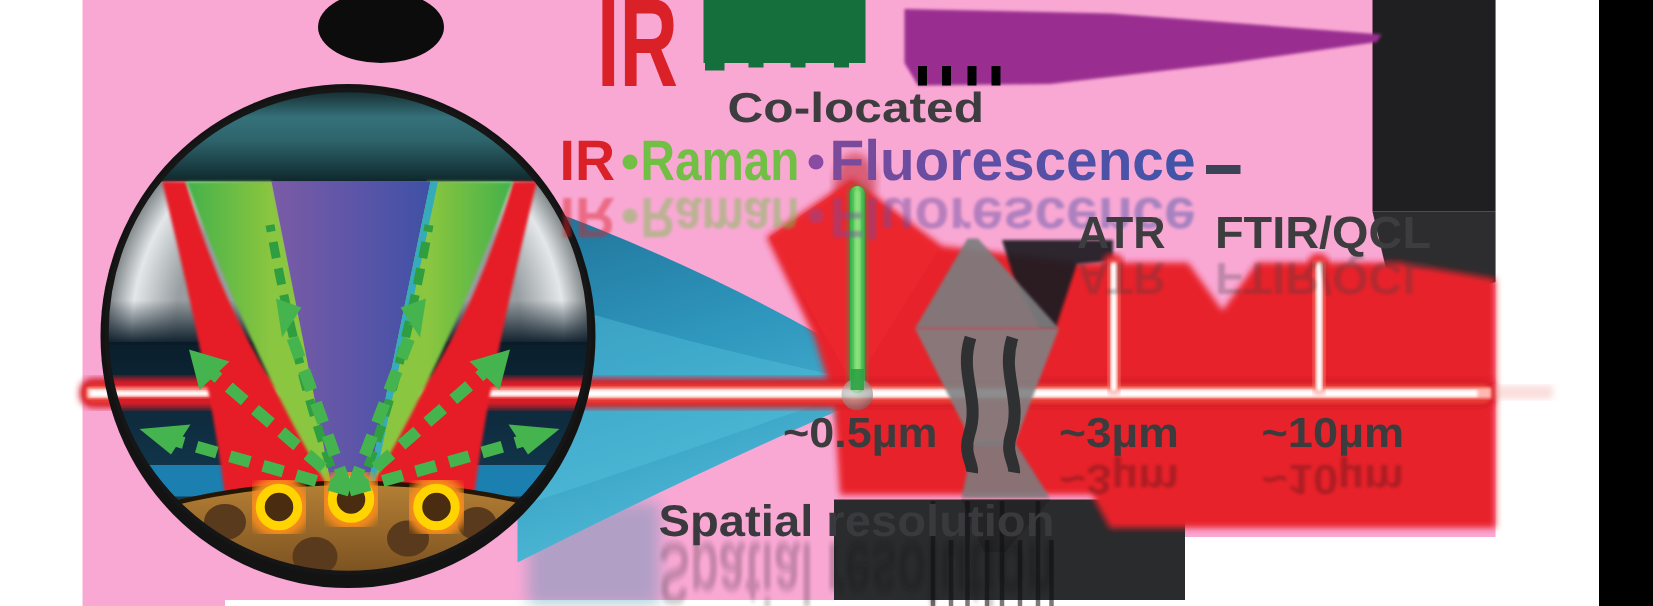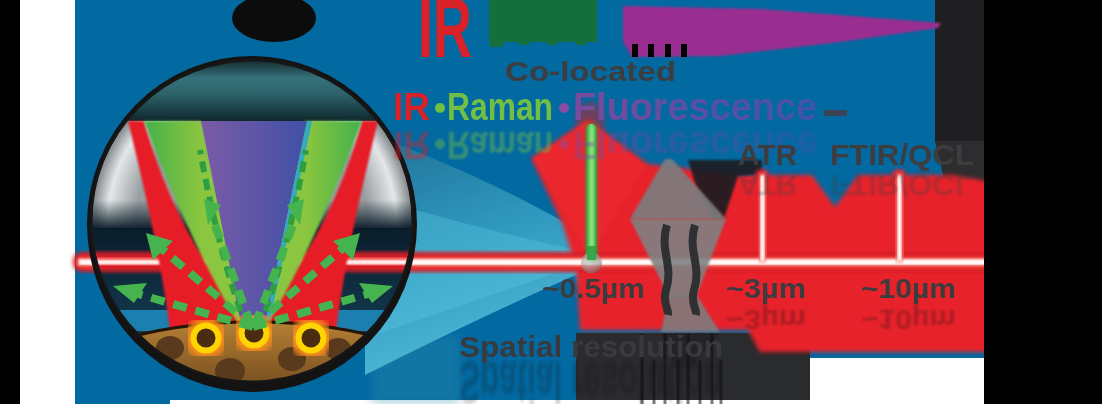--- a/index.html
+++ b/index.html
@@ -1,16 +1,16 @@
 <!DOCTYPE html>
 <html><head>
 <meta charset="utf-8">
 <style>
 html,body{margin:0;padding:0;background:#000;}
-#stage{position:relative;width:964px;height:404px;background:#0369a1;overflow:hidden;margin-left:20px;}
+#stage{position:relative;width:1066px;height:404px;background:#f9a8d4;overflow:hidden;}
 text{font-family:"Liberation Sans",sans-serif;font-weight:bold;}
 </style>
 </head>
 <body>
 <div id="stage">
 <svg width="1102" height="404" viewBox="0 0 1102 404" xmlns="http://www.w3.org/2000/svg">
 <defs>
   <linearGradient id="triGrad" x1="0" y1="0" x2="0.3" y2="1">
     <stop offset="0" stop-color="#1e6f96"></stop>
     <stop offset="0.5" stop-color="#2f97bd"></stop>

